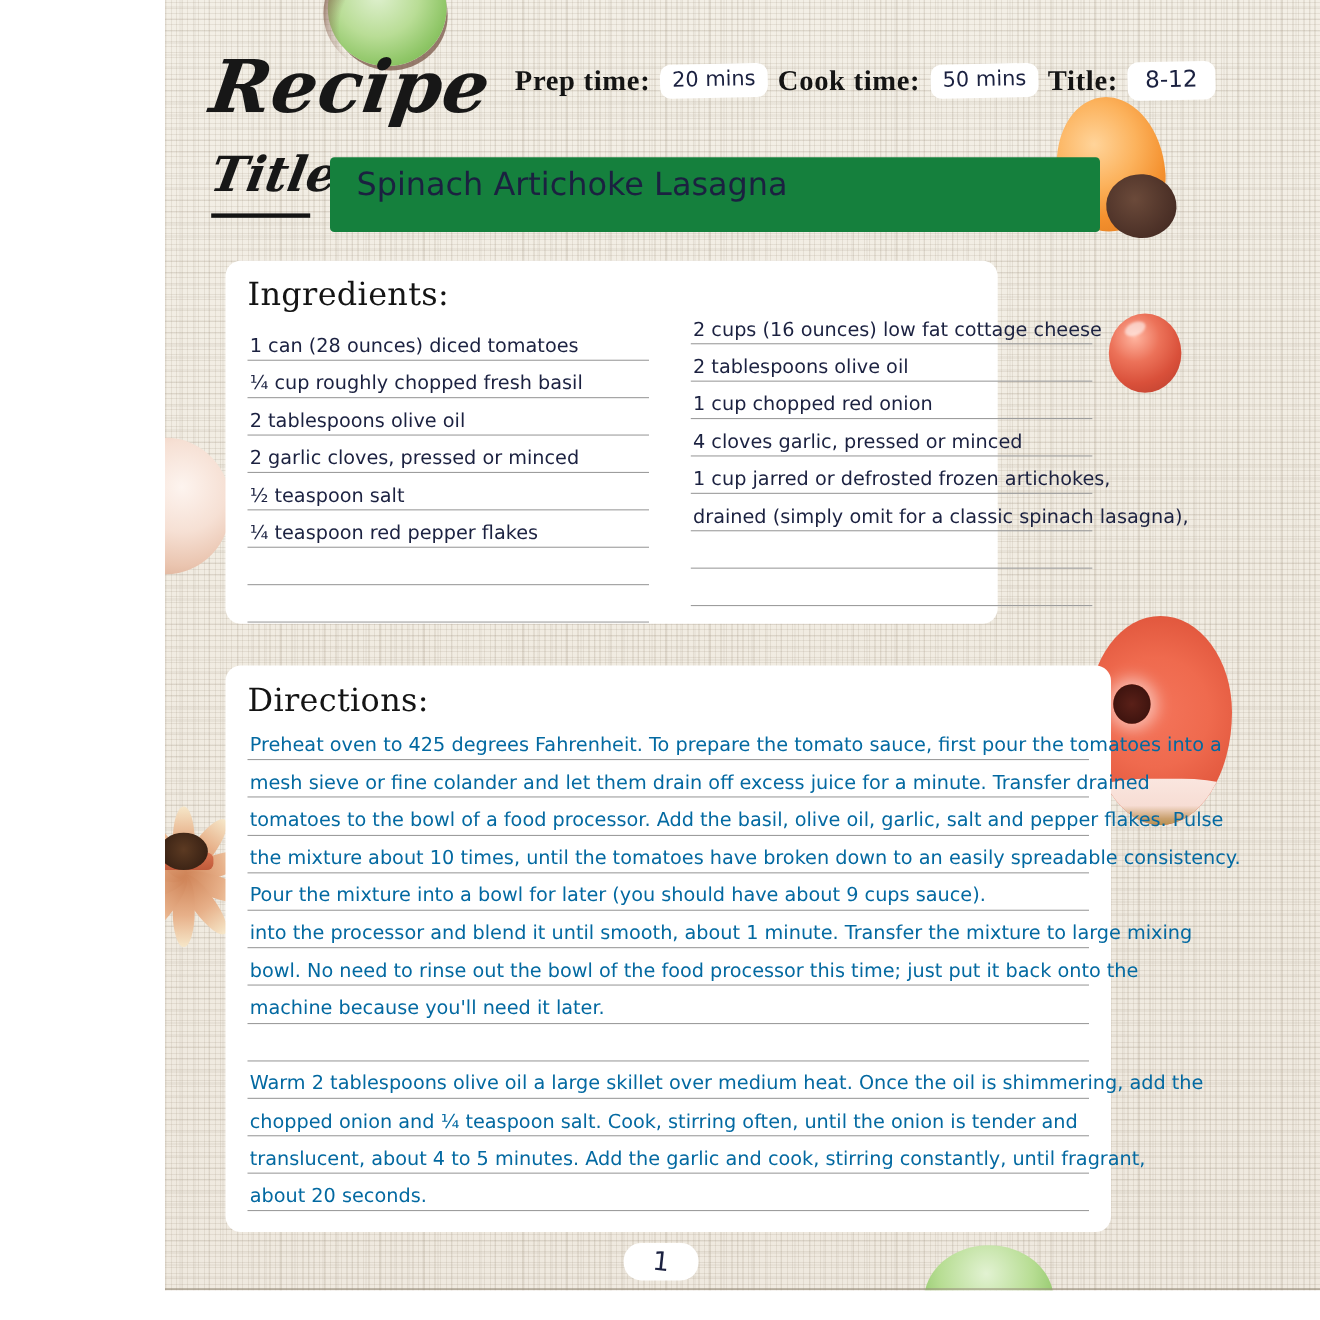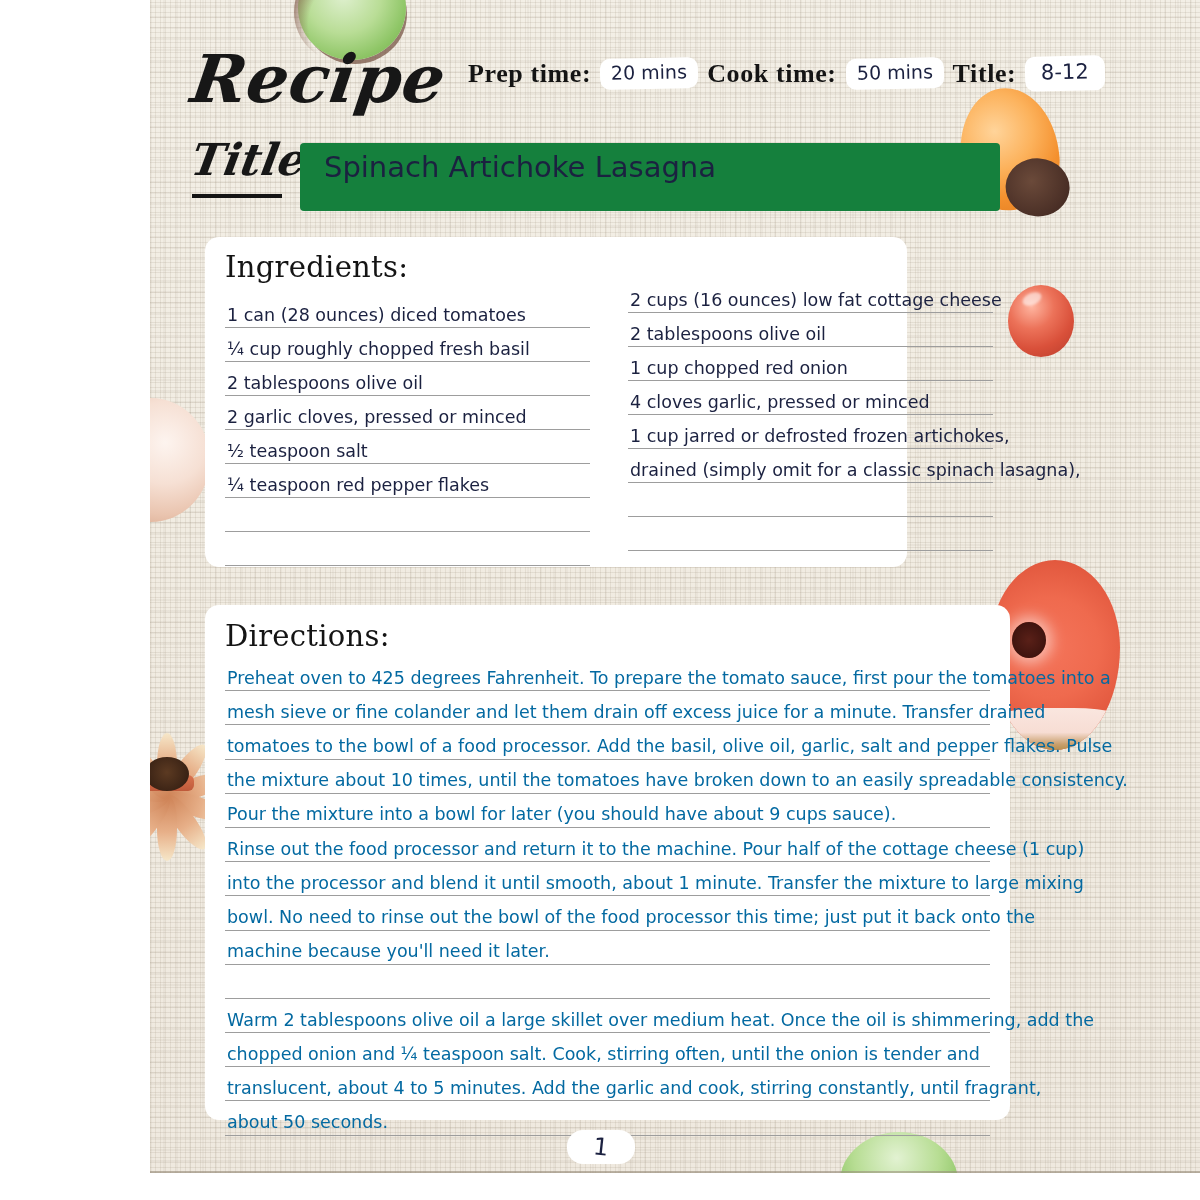--- a/index.html
+++ b/index.html
@@ -343,43 +343,40 @@
         <div class="dir-rule">
           <span>tomatoes to the bowl of a food processor. Add the basil, olive oil, garlic, salt and pepper flakes. Pulse</span>
         </div>
         <div class="dir-rule">
           <span>the mixture about 10 times, until the tomatoes have broken down to an easily spreadable consistency.</span>
         </div>
         <div class="dir-rule">
           <span>Pour the mixture into a bowl for later (you should have about 9 cups sauce).</span>
         </div>
         <div class="dir-rule">
-          <span>Rinse out the food processor and return it to the machine. Pour half of the cottage cheese (1 cup)</span>
-        </div>
-        <div class="dir-rule">
           <span>into the processor and blend it until smooth, about 1 minute. Transfer the mixture to large mixing</span>
         </div>
         <div class="dir-rule">
           <span>bowl. No need to rinse out the bowl of the food processor this time; just put it back onto the</span>
         </div>
         <div class="dir-rule">
           <span>machine because you'll need it later.</span>
         </div>
         <div class="dir-rule blank"></div>
         <div class="dir-rule">
           <span>Warm 2 tablespoons olive oil a large skillet over medium heat. Once the oil is shimmering, add the</span>
         </div>
         <div class="dir-rule">
           <span>chopped onion and ¼ teaspoon salt. Cook, stirring often, until the onion is tender and</span>
         </div>
         <div class="dir-rule">
           <span>translucent, about 4 to 5 minutes. Add the garlic and cook, stirring constantly, until fragrant,</span>
         </div>
         <div class="dir-rule">
-          <span>about 50 seconds.</span>
+          <span>about 20 seconds.</span>
         </div>
       </div>
   </div>
 
   <div class="pagenum">
     <span>1</span>
   </div>
 
 </div>
 

